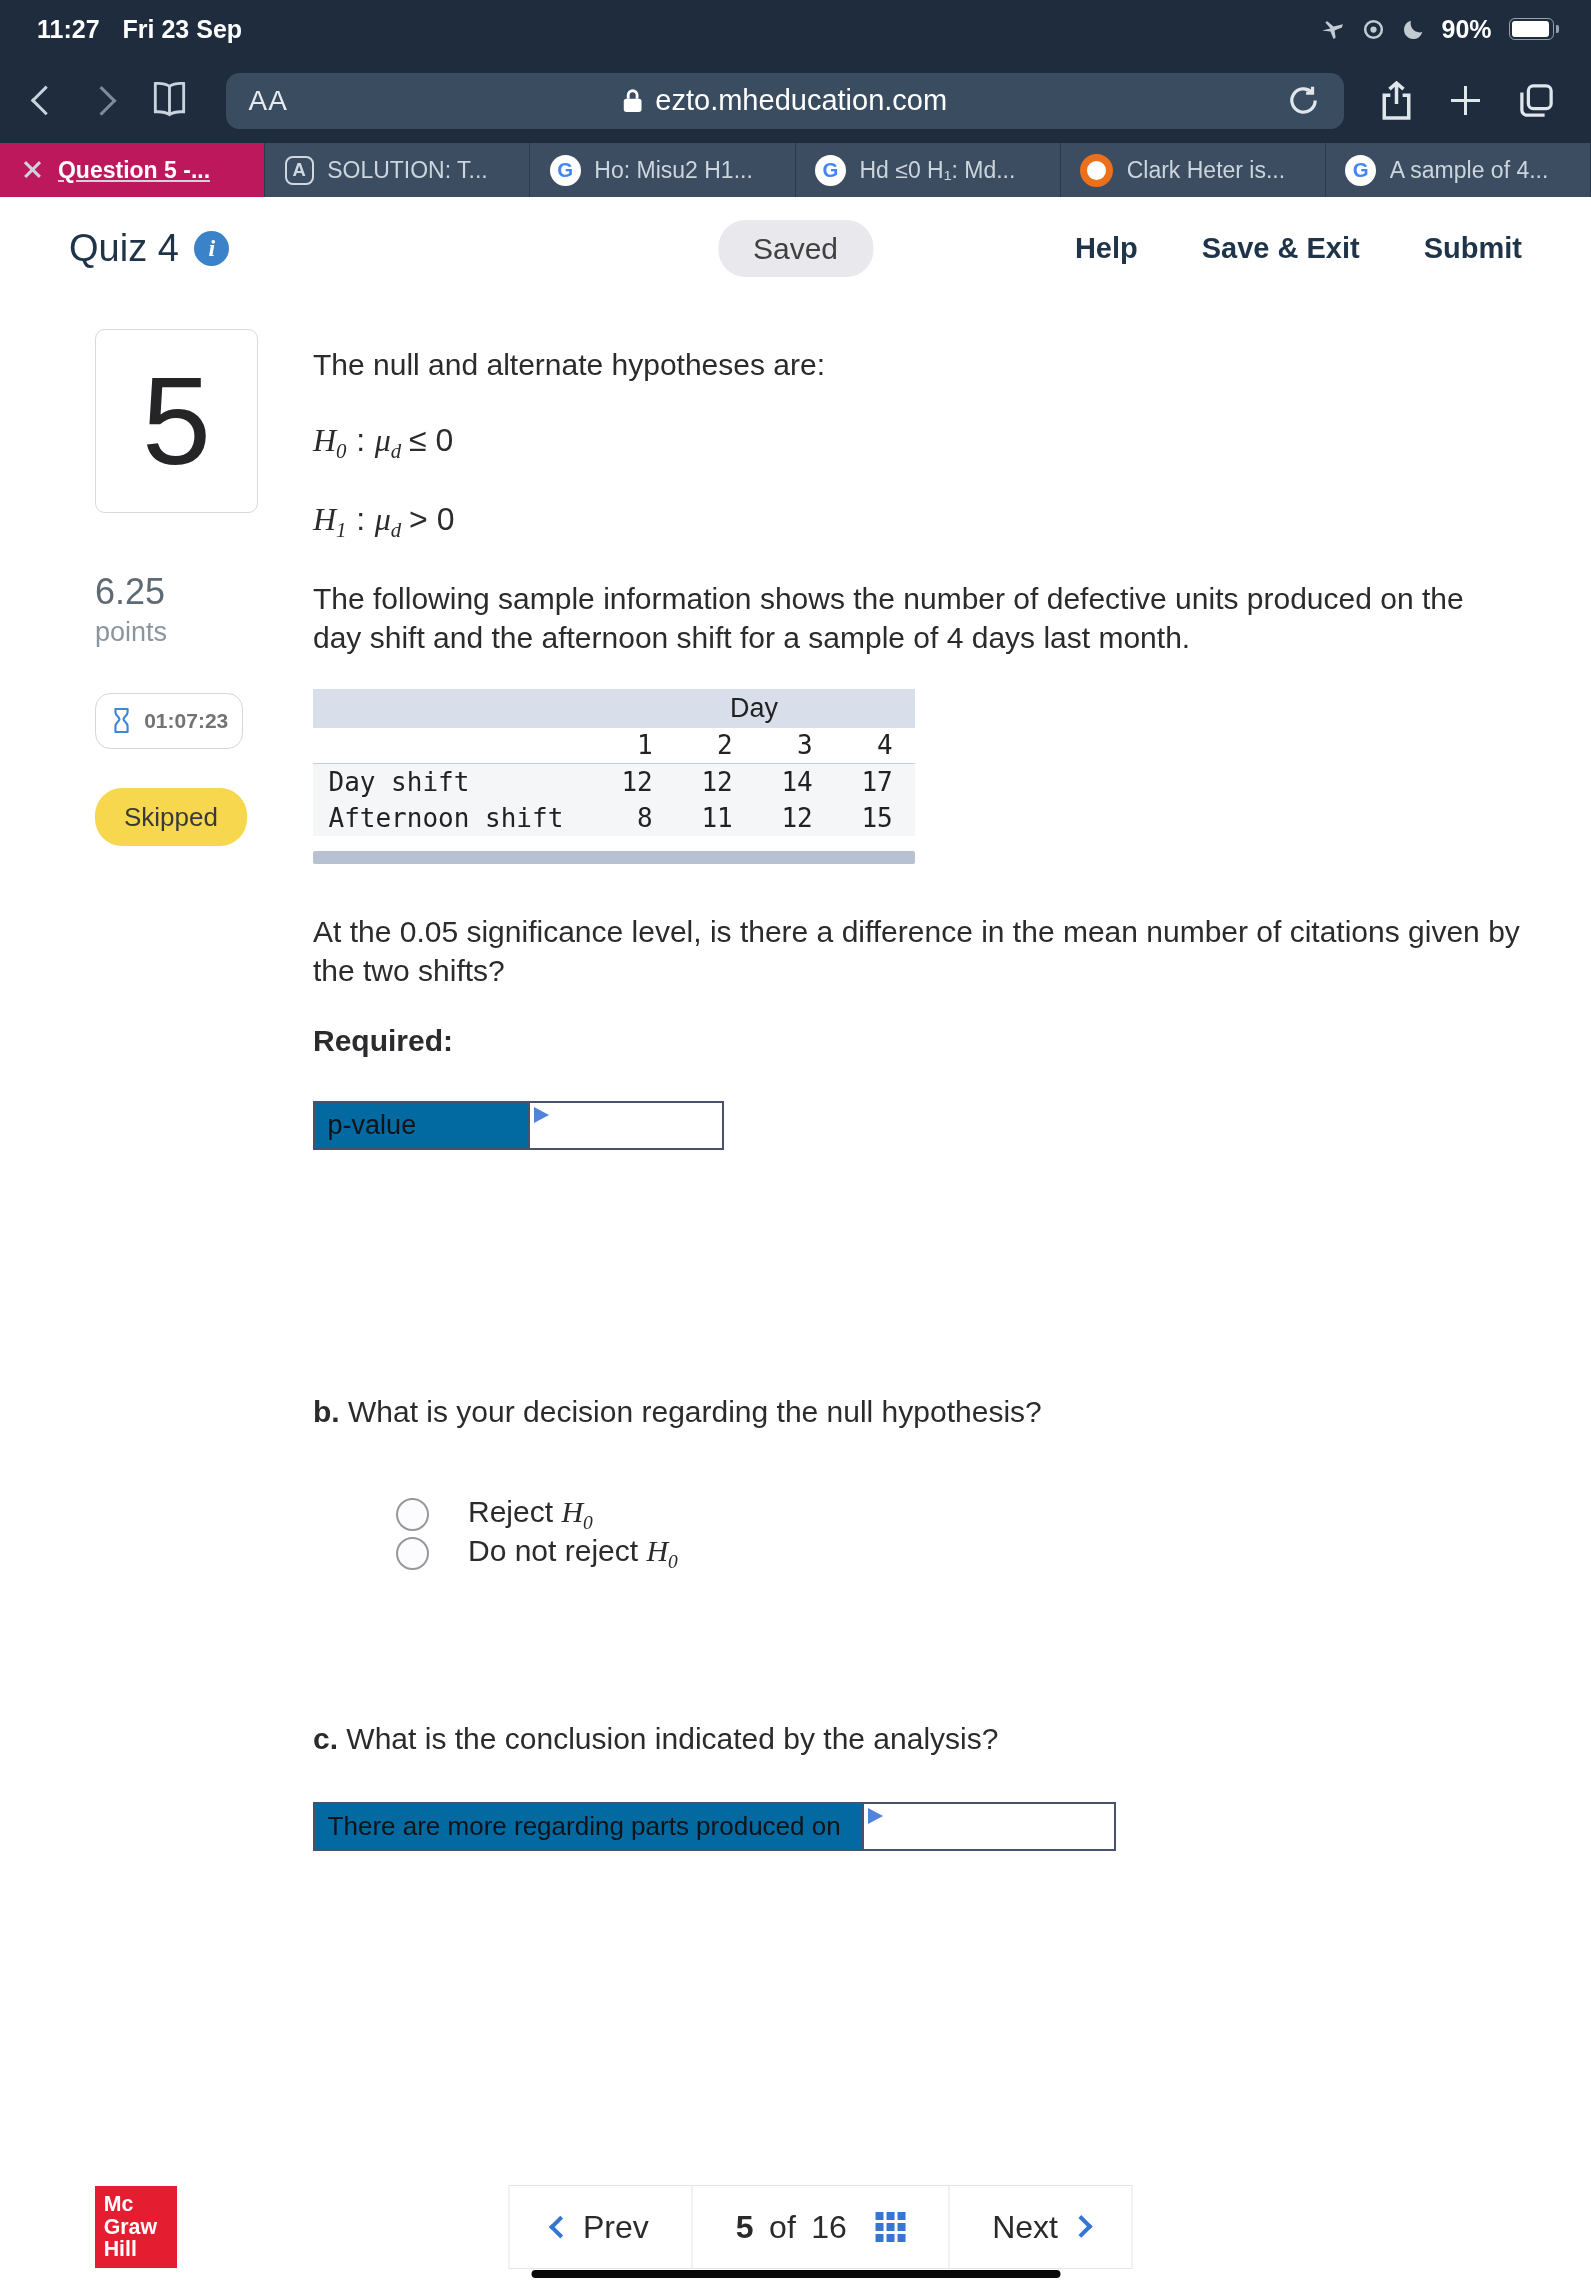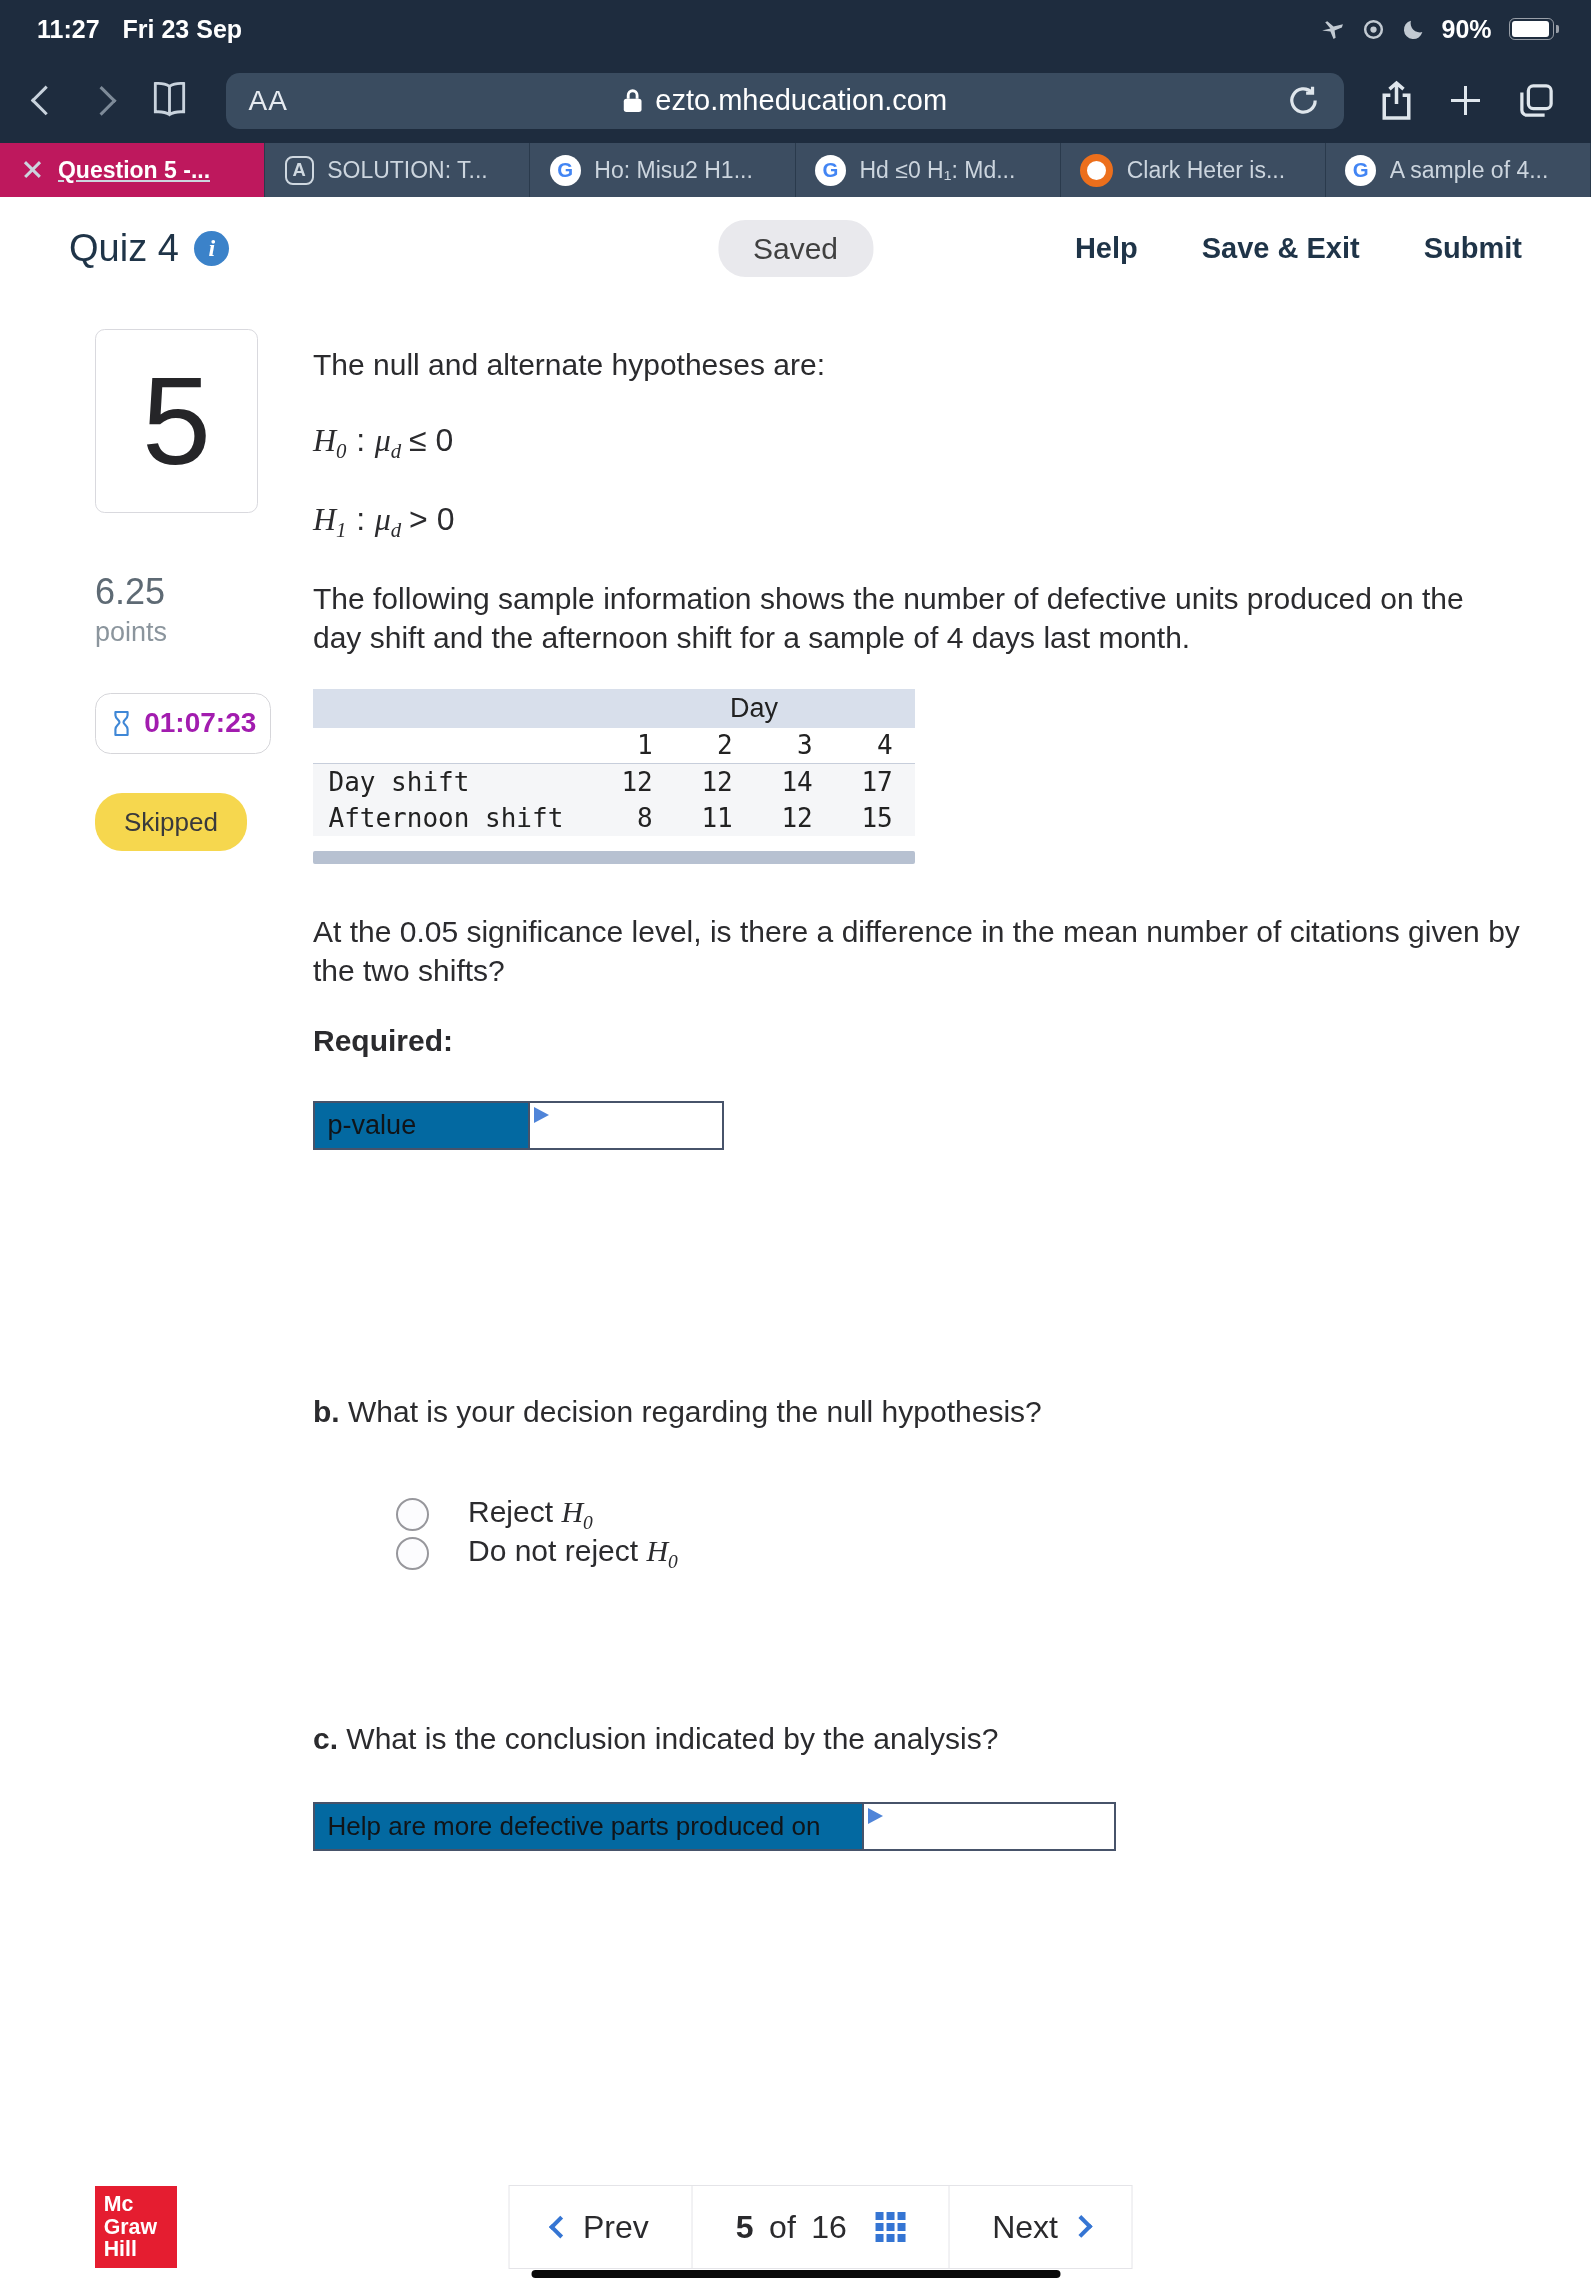--- a/index.html
+++ b/index.html
@@ -46,21 +46,21 @@
   .quiz-title { font-size: 38px; color: #1f3448; }
   .info-icon { width: 35px; height: 35px; border-radius: 50%; background: #3b82c9; color: #fff; display: flex; align-items: center; justify-content: center; font-size: 24px; font-style: italic; font-family: "Liberation Serif", serif; font-weight: 700; margin-left: 15.5px; }
   .saved-pill { position: absolute; left: 50%; transform: translateX(-50%); background: #e9e9ed; color: #404040; font-size: 30px; padding: 11.6px 35px; border-radius: 27px; }
   .header-actions { margin-left: auto; display: flex; gap: 64px; font-size: 29px; font-weight: 700; color: #1f3448; }
   
   .content { flex: 1; display: flex; padding-left: 95px; background: #fff; overflow: hidden; }
   .side { width: 165px; padding-top: 29px; display: flex; flex-direction: column; align-items: flex-start; flex-shrink: 0; }
   .qnum-box { width: 163px; height: 184px; border: 1.9px solid #d9d9de; border-radius: 9.7px; display: flex; align-items: center; justify-content: center; font-size: 124px; color: #252528; }
   .points-value { margin-top: 58px; font-size: 36px; color: #5e6a74; }
   .points-label { margin-top: 3.9px; font-size: 27px; color: #8b959d; }
-  .timer-pill { margin-top: 45px; display: flex; align-items: center; gap: 11.6px; border: 1.9px solid #d6d6da; border-radius: 15.5px; padding: 13.6px 13.6px; font-size: 28px; font-weight: 700; color: #a21caf; }
+  .timer-pill { margin-top: 45px; display: flex; align-items: center; gap: 11.6px; border: 1.9px solid #d6d6da; border-radius: 15.5px; padding: 13.6px 13.6px; font-size: 21px; font-weight: 700; color: #737373; }
   .skipped-pill { margin-top: 39px; background: #f6d74e; border-radius: 27px; padding: 13.6px 29px; font-size: 26px; color: #39393c; }
   .main { margin-left: 53px; padding-top: 45px; width: 1261px; }
   .para { font-size: 30px; line-height: 1.3; }
   .hypo { margin-top: 38px; font-size: 32px; color: #2b2b2e; }
   .mvar { font-style: italic; font-family: "Liberation Serif", serif; }
   .hypo sub, .option sub { font-size: 0.65em; }
   .hypo .colon { margin: 0 9.7px; }
   .hypo .rel { margin-left: 7.8px; }
   .sample-text { margin-top: 36px; max-width: 1179px; }
   .qtable { margin-top: 32px; width: 602px; font-family: "DejaVu Sans Mono", "Liberation Mono", monospace; font-size: 26px; color: #222; }
@@ -303,21 +303,21 @@
     <div class="option second">
       <span class="radio"></span>
       <span class="option-label"><span>Do not reject </span><span class="mvar">H</span><sub class="mvar">0</sub></span>
     </div>
 
     <p class="para part-c">
       <b>c.</b><span> What is the conclusion indicated by the analysis?</span>
     </p>
 
     <div class="field conclusion">
-      <span class="field-label">Help are more defective parts produced on</span>
+      <span class="field-label">There are more regarding parts produced on</span>
       <span class="field-input">
         <span class="flag"></span>
         <input value="" style="">
       </span>
     </div>
   </div>
 </div>
 
 <div class="footer">
   <div class="logo">

